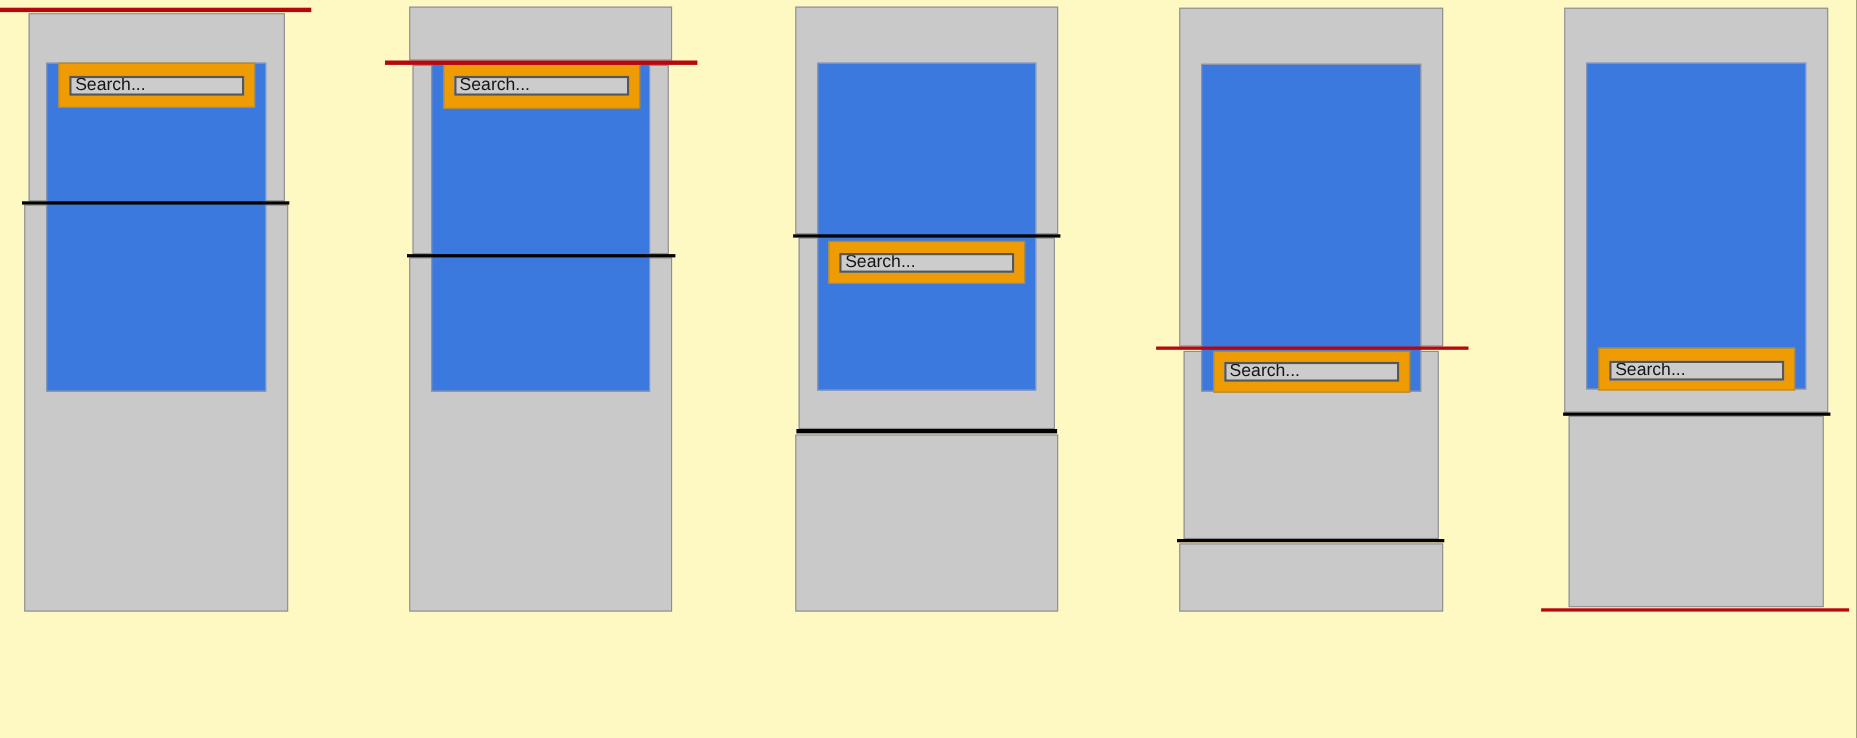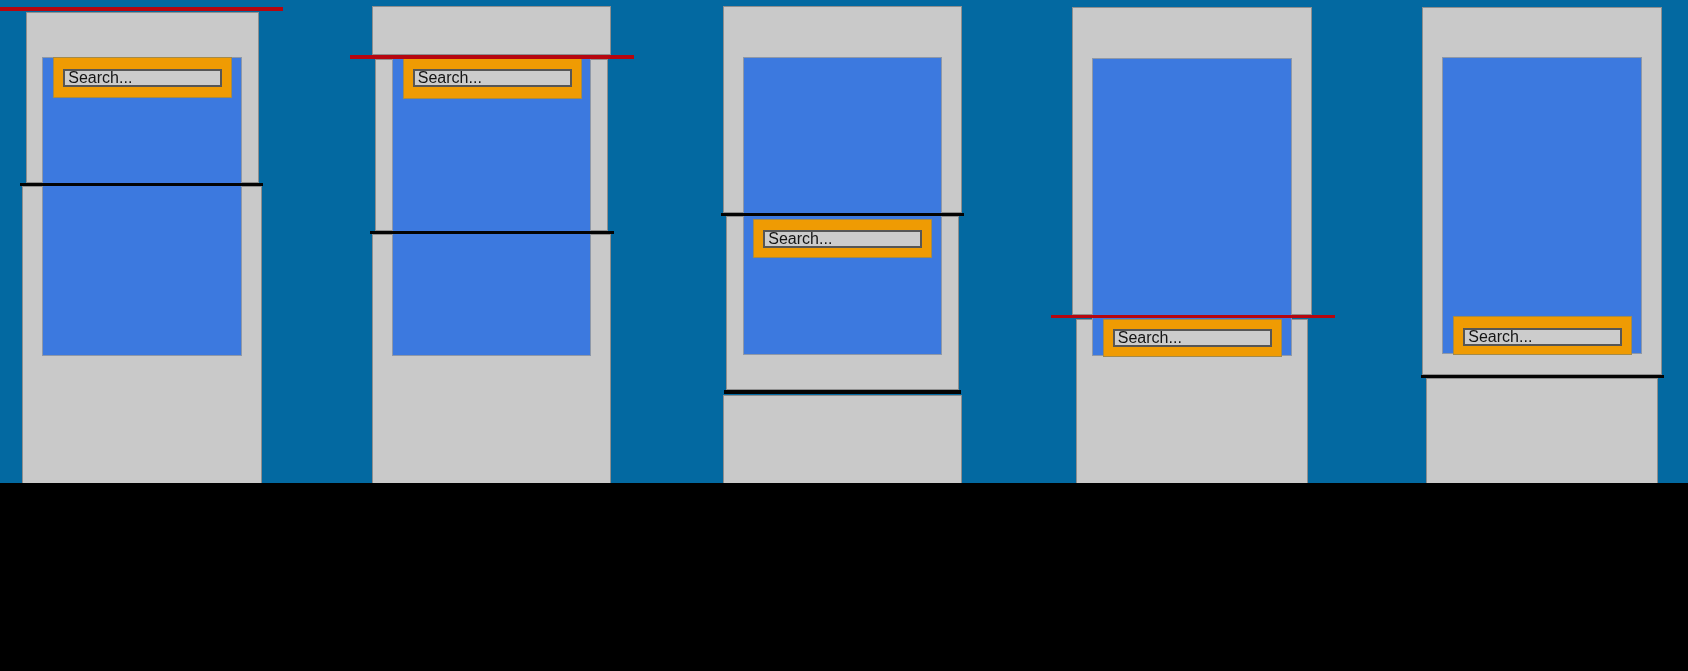--- a/index.html
+++ b/index.html
@@ -46,21 +46,21 @@
     padding: 0 0 0 3px;
     white-space: nowrap;
     overflow: hidden;
     display: flex;
     align-items: center;
   }
 </style>
 </head>
 <body>
 
-<div id="stage" style="width: 1688px; height: 483px; background: #0369a1;">
+<div id="stage" style="width: 1688px; height: 671px; background: #fef9c3;">
     <div class="abs" style="left: 0px; top: 0px;">
       <div class="abs doc" style="left: 26px; top: 11.5px; width: 232.5px; height: 171.5px;"></div>
       <div class="abs doc" style="left: 22.3px; top: 186.4px; width: 239.5px; height: 369.4px;"></div>
       <div class="abs blue" style="left: 42.3px; top: 57px; width: 199.5px; height: 298.5px;"></div>
       <div class="abs search" style="left: 53.3px; top: 57.3px; width: 179px; height: 41px;">
         <div class="input" style="left: 9px; top: 10.3px; width: 159px; height: 18px;">
           <span>Search...</span>
         </div>
       </div>
       <div class="abs black-line" style="left: 20.3px; top: 183px; width: 243px; height: 3.4px;"></div>

